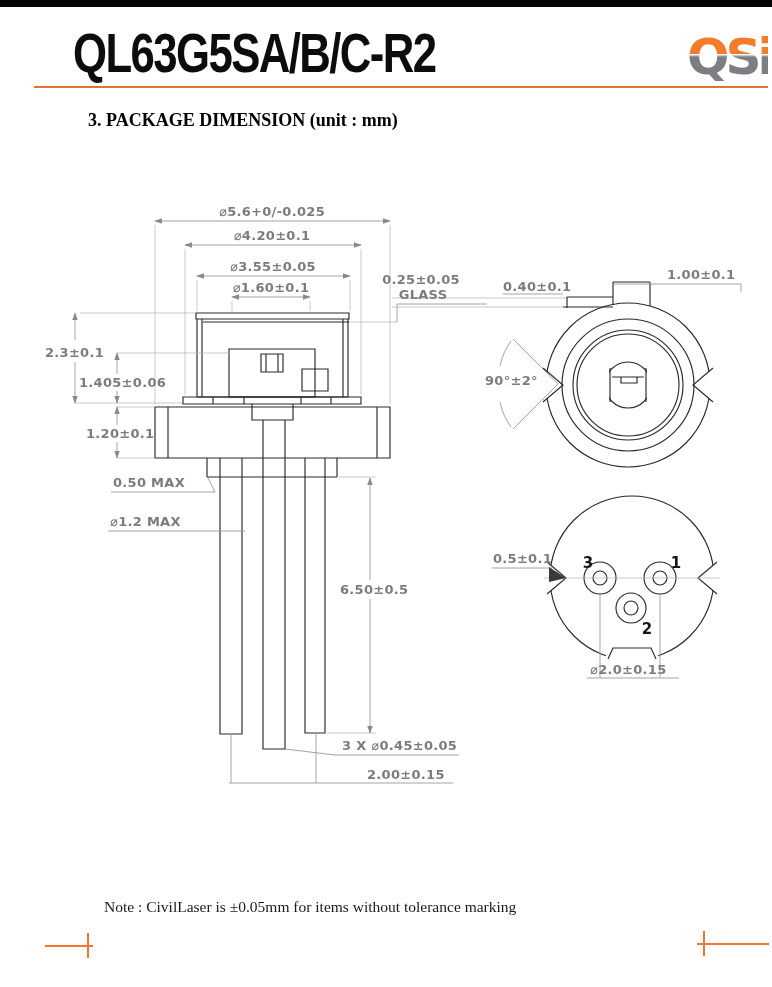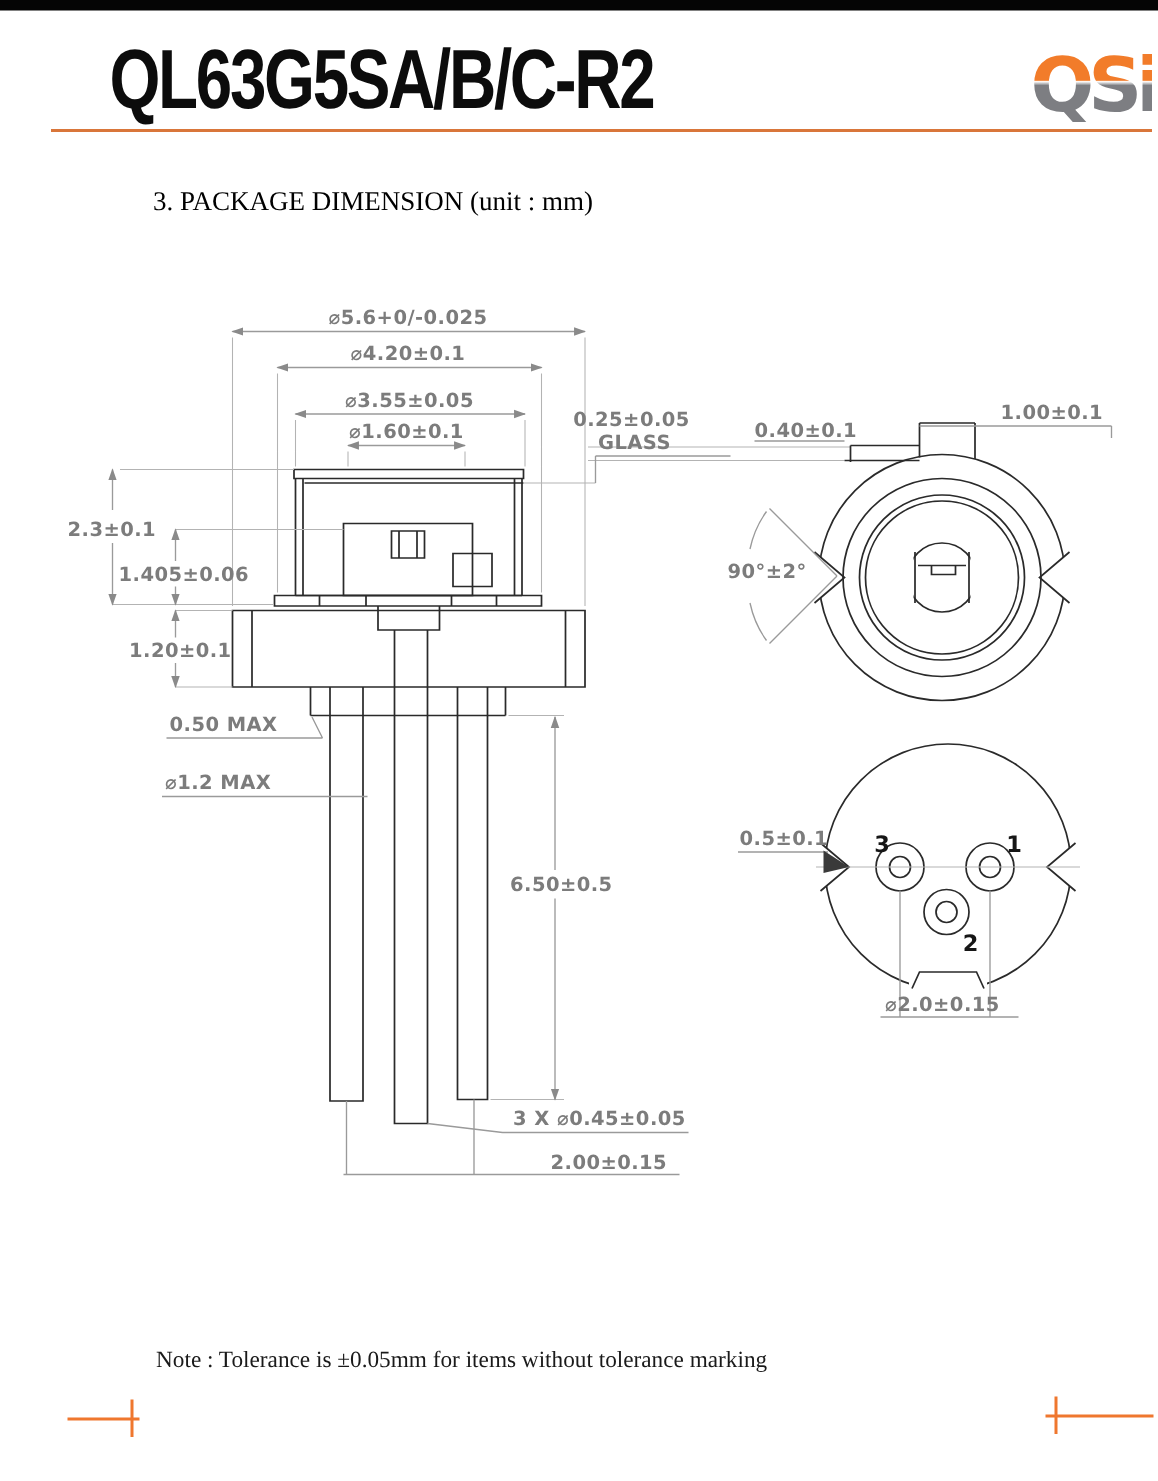--- a/index.html
+++ b/index.html
@@ -4,22 +4,22 @@
 <style>
   html,body{margin:0;padding:0;background:#ffffff;}
   #page{position:relative;width:772px;height:987px;background:#ffffff;overflow:hidden;
         font-family:"Liberation Sans",sans-serif;}
   #topbar{position:absolute;left:0;top:0;width:772px;height:7px;background:#050505;}
   #title{position:absolute;left:73px;top:20px;margin:0;font-family:"Liberation Sans",sans-serif;
          font-size:56px;font-weight:800;letter-spacing:-2px;color:#0c0c0c;
          transform:scaleX(.78);transform-origin:left top;white-space:nowrap;}
   #logo{position:absolute;left:686px;top:22px;}
   #rule{position:absolute;left:34px;top:86px;width:734px;height:2px;background:#d9763a;}
-  #heading{position:absolute;left:88px;top:110px;margin:14px;font-family:"Liberation Serif",serif;
-           font-size:18px;font-weight:400;color:#000;}
+  #heading{position:absolute;left:88px;top:110px;margin:0;font-family:"Liberation Serif",serif;
+           font-size:18px;font-weight:700;color:#000;}
   #note{position:absolute;left:104px;top:898px;font-family:"Liberation Serif",serif;
         font-size:15.5px;color:#1a1a1a;}
   #watermark{position:absolute;left:386px;top:261px;font-family:"DejaVu Sans",sans-serif;
              font-size:29px;font-weight:800;letter-spacing:-1px;color:rgba(68,140,200,.93);
              white-space:nowrap;z-index:5;}
   .wm-glyph{position:absolute;left:57px;top:3px;width:12px;height:16px;z-index:-1;}
   .wm-glyph i{position:absolute;top:0;width:3px;height:15px;display:block;}
   .crop{position:absolute;background:#ef772e;}
   svg{position:absolute;left:0;top:0;}
   .p{stroke:#2a2a2a;stroke-width:1.15;fill:none;}
@@ -165,19 +165,19 @@
         <text class="dt" x="493" y="563">0.5±0.1</text>
         <text class="dt" x="590" y="674">⌀2.0±0.15</text>
         <text class="pl" x="588" y="568" text-anchor="middle">3</text>
         <text class="pl" x="676" y="568" text-anchor="middle">1</text>
         <text class="pl" x="647" y="634" text-anchor="middle">2</text>
       </g>
     </g>
   </svg>
 
 
-  <div id="note">Note : Tolerance is ±0.05mm for items without tolerance marking</div>
+  <div id="note">Note : CivilLaser is ±0.05mm for items without tolerance marking</div>
 
   <div class="crop" style="left:45px;top:945px;width:48px;height:2px;"></div>
   <div class="crop" style="left:87px;top:933px;width:2px;height:25px;"></div>
   <div class="crop" style="left:697px;top:943px;width:72px;height:2px;"></div>
   <div class="crop" style="left:703px;top:931px;width:2px;height:25px;"></div>
 </div>
 
 </body></html>

